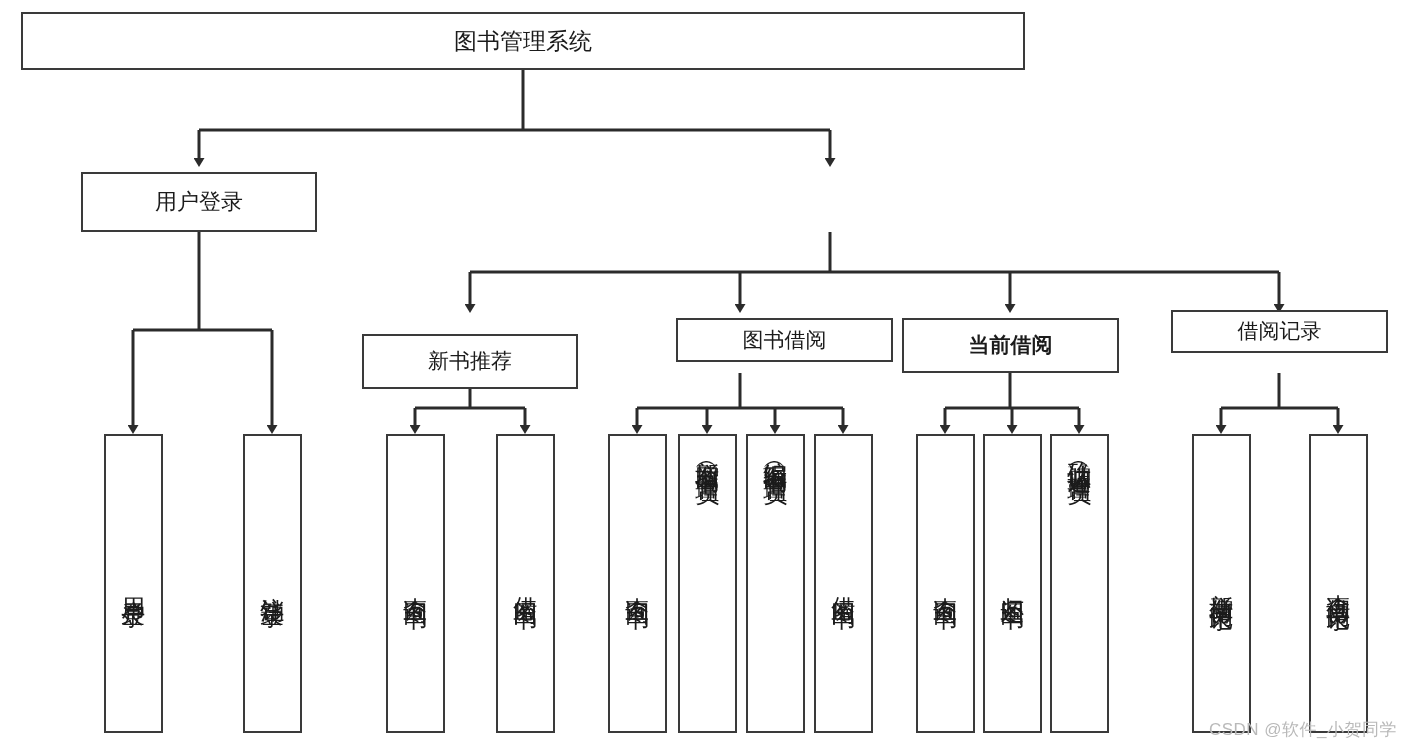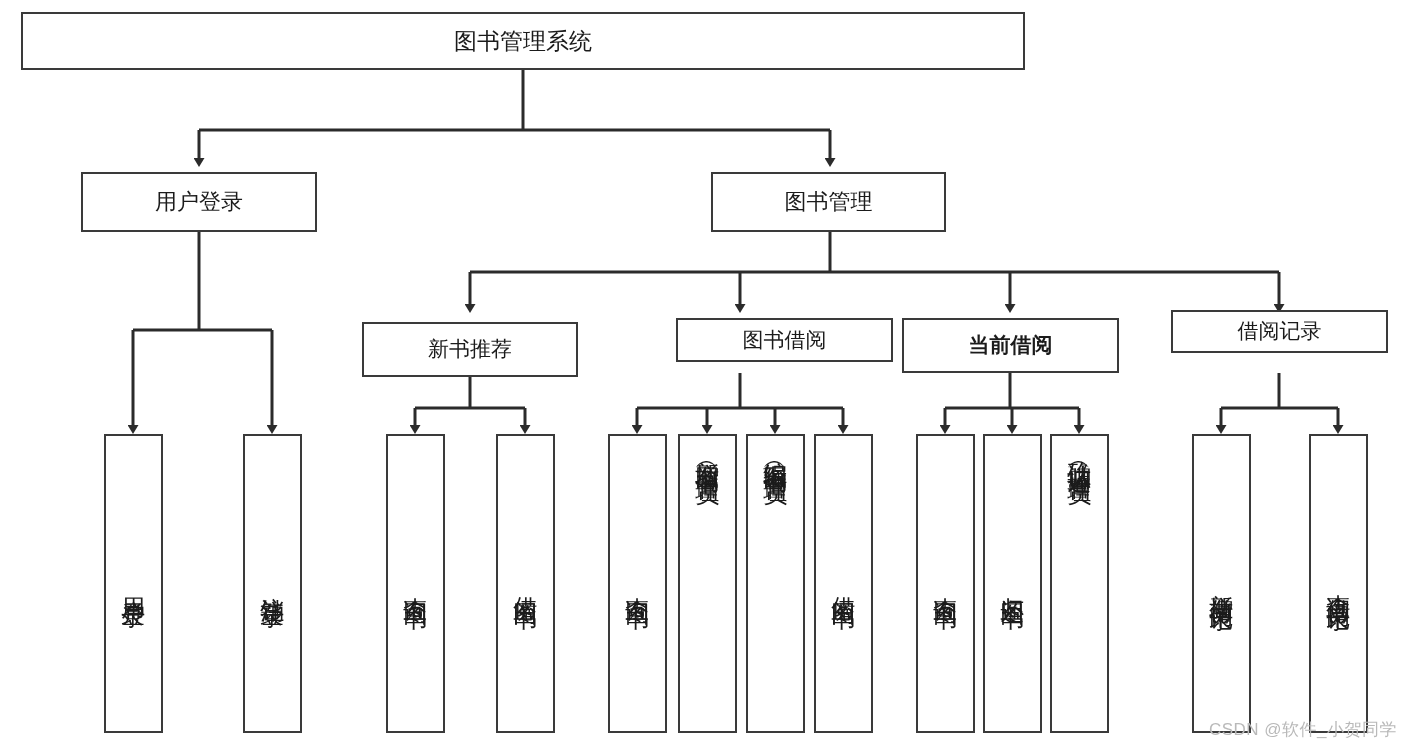--- a/index.html
+++ b/index.html
@@ -127,25 +127,22 @@
     </g>
   </svg>
 
   <div class="node root" style="left:21px; top:12px; width:1004px; height:58px;">
     <span>图书管理系统</span>
   </div>
 
   <div class="node level2" style="left:81px; top:172px; width:236px; height:60px;">
     <span>用户登录</span>
   </div>
-  <div class="node level2" style="left:711px; top:172px; width:235px; height:60px;">
-    <span>图书管理</span>
-  </div>
 
-  <div class="node level3" style="left:362px; top:322px; width:216px; height:55px;">
+  <div class="node level3" style="left:362px; top:334px; width:216px; height:55px;">
     <span>新书推荐</span>
   </div>
   <div class="node level3" style="left:632px; top:318px; width:217px; height:44px;margin-left:44px;">
     <span>图书借阅</span>
   </div>
   <div class="node level3" style="left:902px; top:318px; width:217px; height:55px;font-weight:bold;">
     <span>当前借阅</span>
   </div>
   <div class="node level3" style="left:1171px; top:310px; width:217px; height:43px;">
     <span>借阅记录</span>

